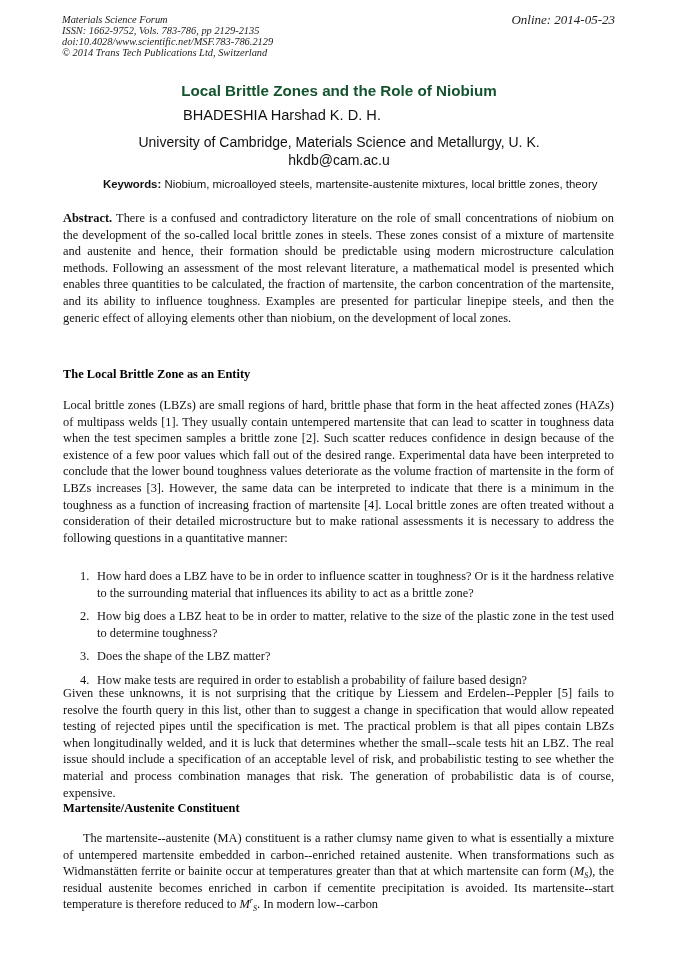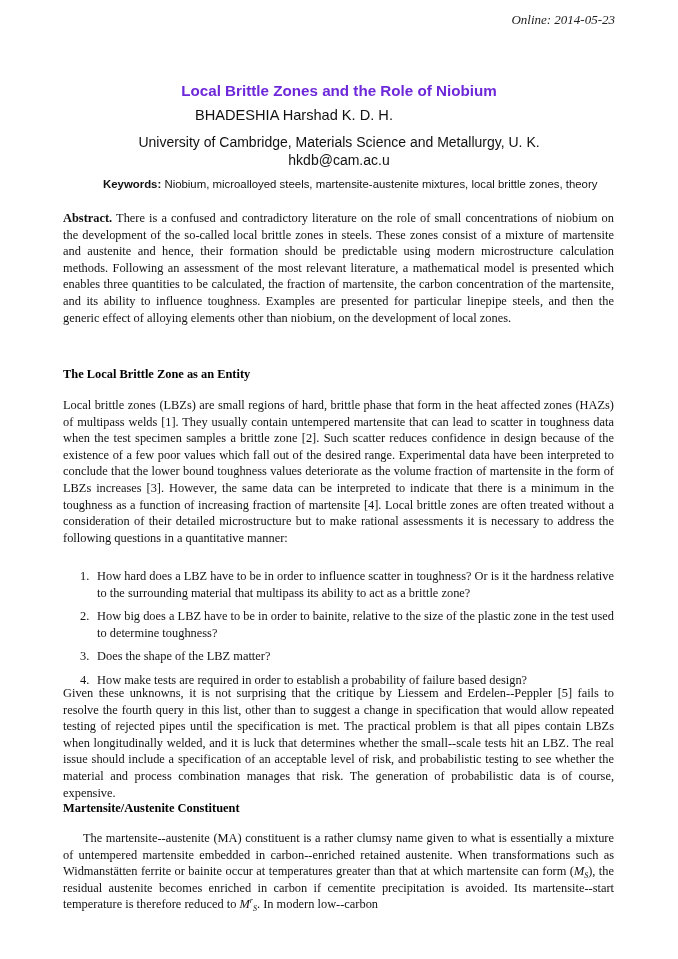--- a/index.html
+++ b/index.html
@@ -1,21 +1,21 @@
 <!DOCTYPE html>
 <html><head>
 <meta charset="utf-8">
 <style>
   html, body { margin: 0; padding: 0; background: #ffffff; }
   body { width: 678px; height: 959px; position: relative; overflow: hidden; color: #111; }
   .page { position: absolute; left: 0; top: 0; width: 678px; height: 959px; }
   .hdr-left { position: absolute; left: 62px; top: 14px; font-family: "Liberation Serif", serif; font-style: italic; font-size: 10.4px; line-height: 11px; color: #222; }
   .hdr-right { position: absolute; right: 63px; top: 14px; font-family: "Liberation Serif", serif; font-style: italic; font-size: 13px; line-height: 11px; color: #222; }
-  .title { position: absolute; left: 0; width: 678px; top: 82px; text-align: center; font-family: "Liberation Sans", sans-serif; font-weight: bold; font-size: 15.2px; color: #6d28d9; }
-  .author { position: absolute; left: 0; width: 564px; top: 107px; text-align: center; font-family: "Liberation Sans", sans-serif; font-size: 14.6px; color: #111; margin-left: 12px; }
+  .title { position: absolute; left: 0; width: 678px; top: 82px; text-align: center; font-family: "Liberation Sans", sans-serif; font-weight: bold; font-size: 15.2px; color: #14532d; }
+  .author { position: absolute; left: 0; width: 564px; top: 107px; text-align: center; font-family: "Liberation Sans", sans-serif; font-size: 14.6px; color: #111; }
   .affil { position: absolute; left: 0; width: 678px; top: 133px; text-align: center; font-family: "Liberation Sans", sans-serif; font-size: 14px; line-height: 18px; color: #111; }
   .keywords { position: absolute; left: 63px; top: 178px; font-family: "Liberation Sans", sans-serif; font-size: 11.4px; color: #111; white-space: nowrap; padding-left: 40px; }
   .keywords b { font-weight: bold; }
   .body { position: absolute; left: 63px; width: 551px; font-family: "Liberation Serif", serif; font-size: 12.4px; line-height: 16.6px; text-align: justify; color: #111; }
   .abstract { top: 210px; }
   .h2 { position: absolute; left: 63px; font-family: "Liberation Serif", serif; font-weight: bold; font-size: 12.4px; color: #000; }
   .h-lbz { top: 367px; }
   .p1 { top: 397px; }
   .list { position: absolute; left: 63px; width: 551px; top: 568px; margin: 0; padding: 0; list-style: none; font-family: "Liberation Serif", serif; font-size: 12.4px; line-height: 16.6px; color: #111; }
   .list li { position: relative; padding-left: 34px; margin-bottom: 7px; text-align: justify; }
@@ -24,20 +24,26 @@
   .h-ma { top: 801px; }
   .p3 { top: 830px; text-indent: 20px; }
   .math { font-style: italic; }
   sub, sup { font-size: 8px; line-height: 0; }
 </style>
 </head>
 <body>
 
 <div class="page">
 
+  <div class="hdr-left">
+    <div>Materials Science Forum</div>
+    <div>ISSN: 1662-9752, Vols. 783-786, pp 2129-2135</div>
+    <div>doi:10.4028/www.scientific.net/MSF.783-786.2129</div>
+    <div>© 2014 Trans Tech Publications Ltd, Switzerland</div>
+  </div>
   <div class="hdr-right">Online: 2014-05-23</div>
 
   <div class="title">Local Brittle Zones and the Role of Niobium</div>
   <div class="author">BHADESHIA Harshad K. D. H.</div>
   <div class="affil">
     <div>University of Cambridge, Materials Science and Metallurgy, U. K.</div>
     <div>hkdb@cam.ac.u</div>
   </div>
 
   <div class="keywords">
@@ -46,22 +52,22 @@
 
   <div class="body abstract">
     <b>Abstract.</b><span> There is a confused and contradictory literature on the role of small concentrations of niobium on the development of the so-called local brittle zones in steels. These zones consist of a mixture of martensite and austenite and hence, their formation should be predictable using modern microstructure calculation methods. Following an assessment of the most relevant literature, a mathematical model is presented which enables three quantities to be calculated, the fraction of martensite, the carbon concentration of the martensite, and its ability to influence toughness. Examples are presented for particular linepipe steels, and then the generic effect of alloying elements other than niobium, on the development of local zones.</span>
   </div>
 
   <div class="h2 h-lbz">The Local Brittle Zone as an Entity</div>
 
   <div class="body p1">Local brittle zones (LBZs) are small regions of hard, brittle phase that form in the heat affected zones (HAZs) of multipass welds [1]. They usually contain untempered martensite that can lead to scatter in toughness data when the test specimen samples a brittle zone [2]. Such scatter reduces confidence in design because of the existence of a few poor values which fall out of the desired range. Experimental data have been interpreted to conclude that the lower bound toughness values deteriorate as the volume fraction of martensite in the form of LBZs increases [3]. However, the same data can be interpreted to indicate that there is a minimum in the toughness as a function of increasing fraction of martensite [4]. Local brittle zones are often treated without a consideration of their detailed microstructure but to make rational assessments it is necessary to address the following questions in a quantitative manner:</div>
 
   <ol class="list">
-    <li><span class="num">1.</span><span>How hard does a LBZ have to be in order to influence scatter in toughness? Or is it the hardness relative to the surrounding material that multipass its ability to act as a brittle zone?</span></li>
-    <li><span class="num">2.</span><span>How big does a LBZ have to be in order to bainite, relative to the size of the plastic zone in the test used to determine toughness?</span></li>
+    <li><span class="num">1.</span><span>How hard does a LBZ have to be in order to influence scatter in toughness? Or is it the hardness relative to the surrounding material that influences its ability to act as a brittle zone?</span></li>
+    <li><span class="num">2.</span><span>How big does a LBZ heat to be in order to matter, relative to the size of the plastic zone in the test used to determine toughness?</span></li>
     <li><span class="num">3.</span><span>Does the shape of the LBZ matter?</span></li>
     <li><span class="num">4.</span><span>How make tests are required in order to establish a probability of failure based design?</span></li>
   </ol>
 
   <div class="body p2">Given these unknowns, it is not surprising that the critique by Liessem and Erdelen--Peppler [5] fails to resolve the fourth query in this list, other than to suggest a change in specification that would allow repeated testing of rejected pipes until the specification is met. The practical problem is that all pipes contain LBZs when longitudinally welded, and it is luck that determines whether the small--scale tests hit an LBZ. The real issue should include a specification of an acceptable level of risk, and probabilistic testing to see whether the material and process combination manages that risk. The generation of probabilistic data is of course, expensive.</div>
 
   <div class="h2 h-ma">Martensite/Austenite Constituent</div>
 
   <div class="body p3">
     <span>The martensite--austenite (MA) constituent is a rather clumsy name given to what is essentially a mixture of untempered martensite embedded in carbon--enriched retained austenite. When transformations such as Widmanstätten ferrite or bainite occur at temperatures greater than that at which martensite can form (</span><span class="math"><span>M</span><sub>S</sub></span><span>), the residual austenite becomes enriched in carbon if cementite precipitation is avoided. Its martensite--start temperature is therefore reduced to </span><span class="math"><span>M</span><sup>r</sup><sub>S</sub></span><span>. In modern low--carbon</span>

